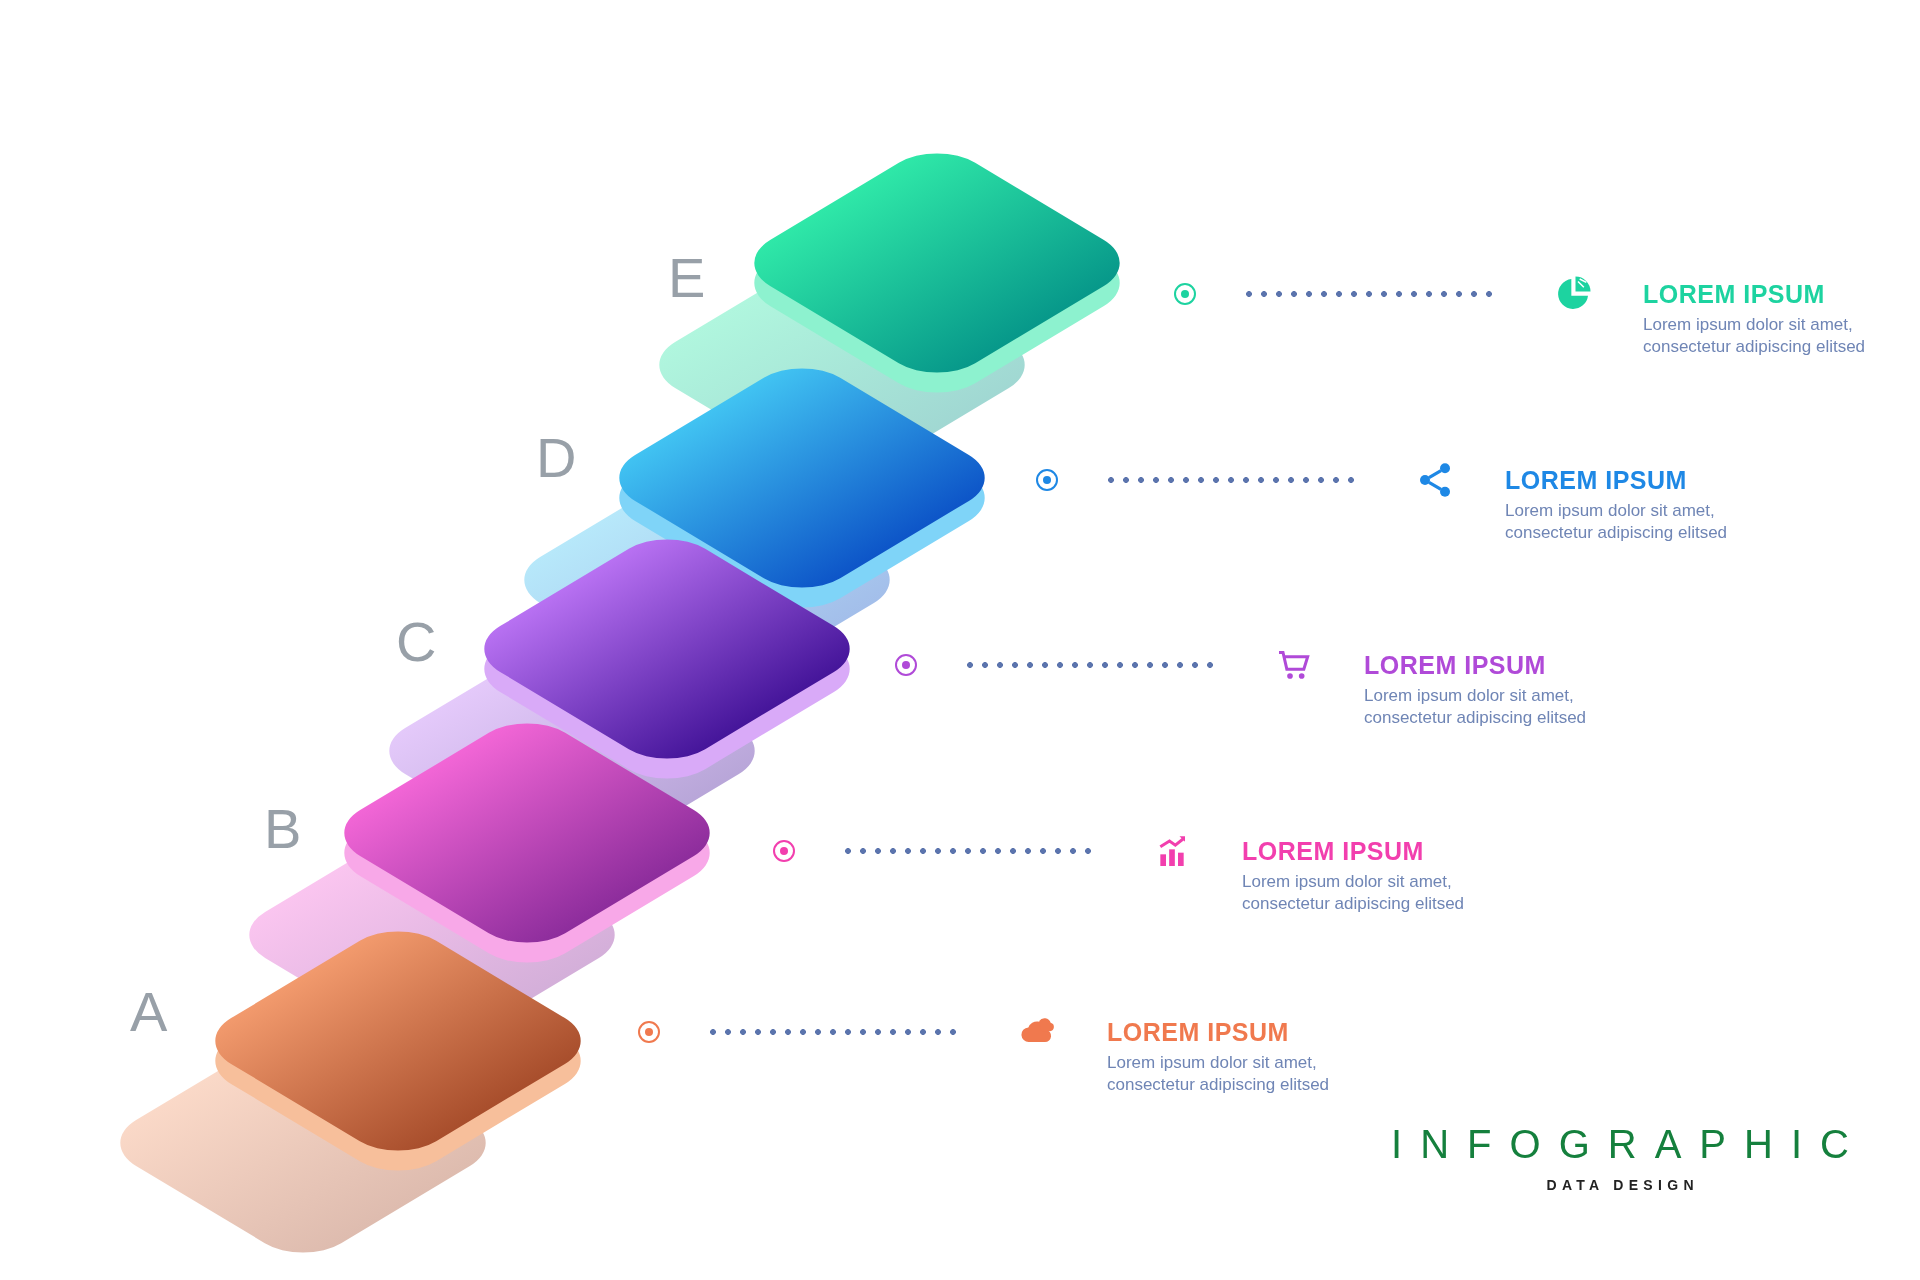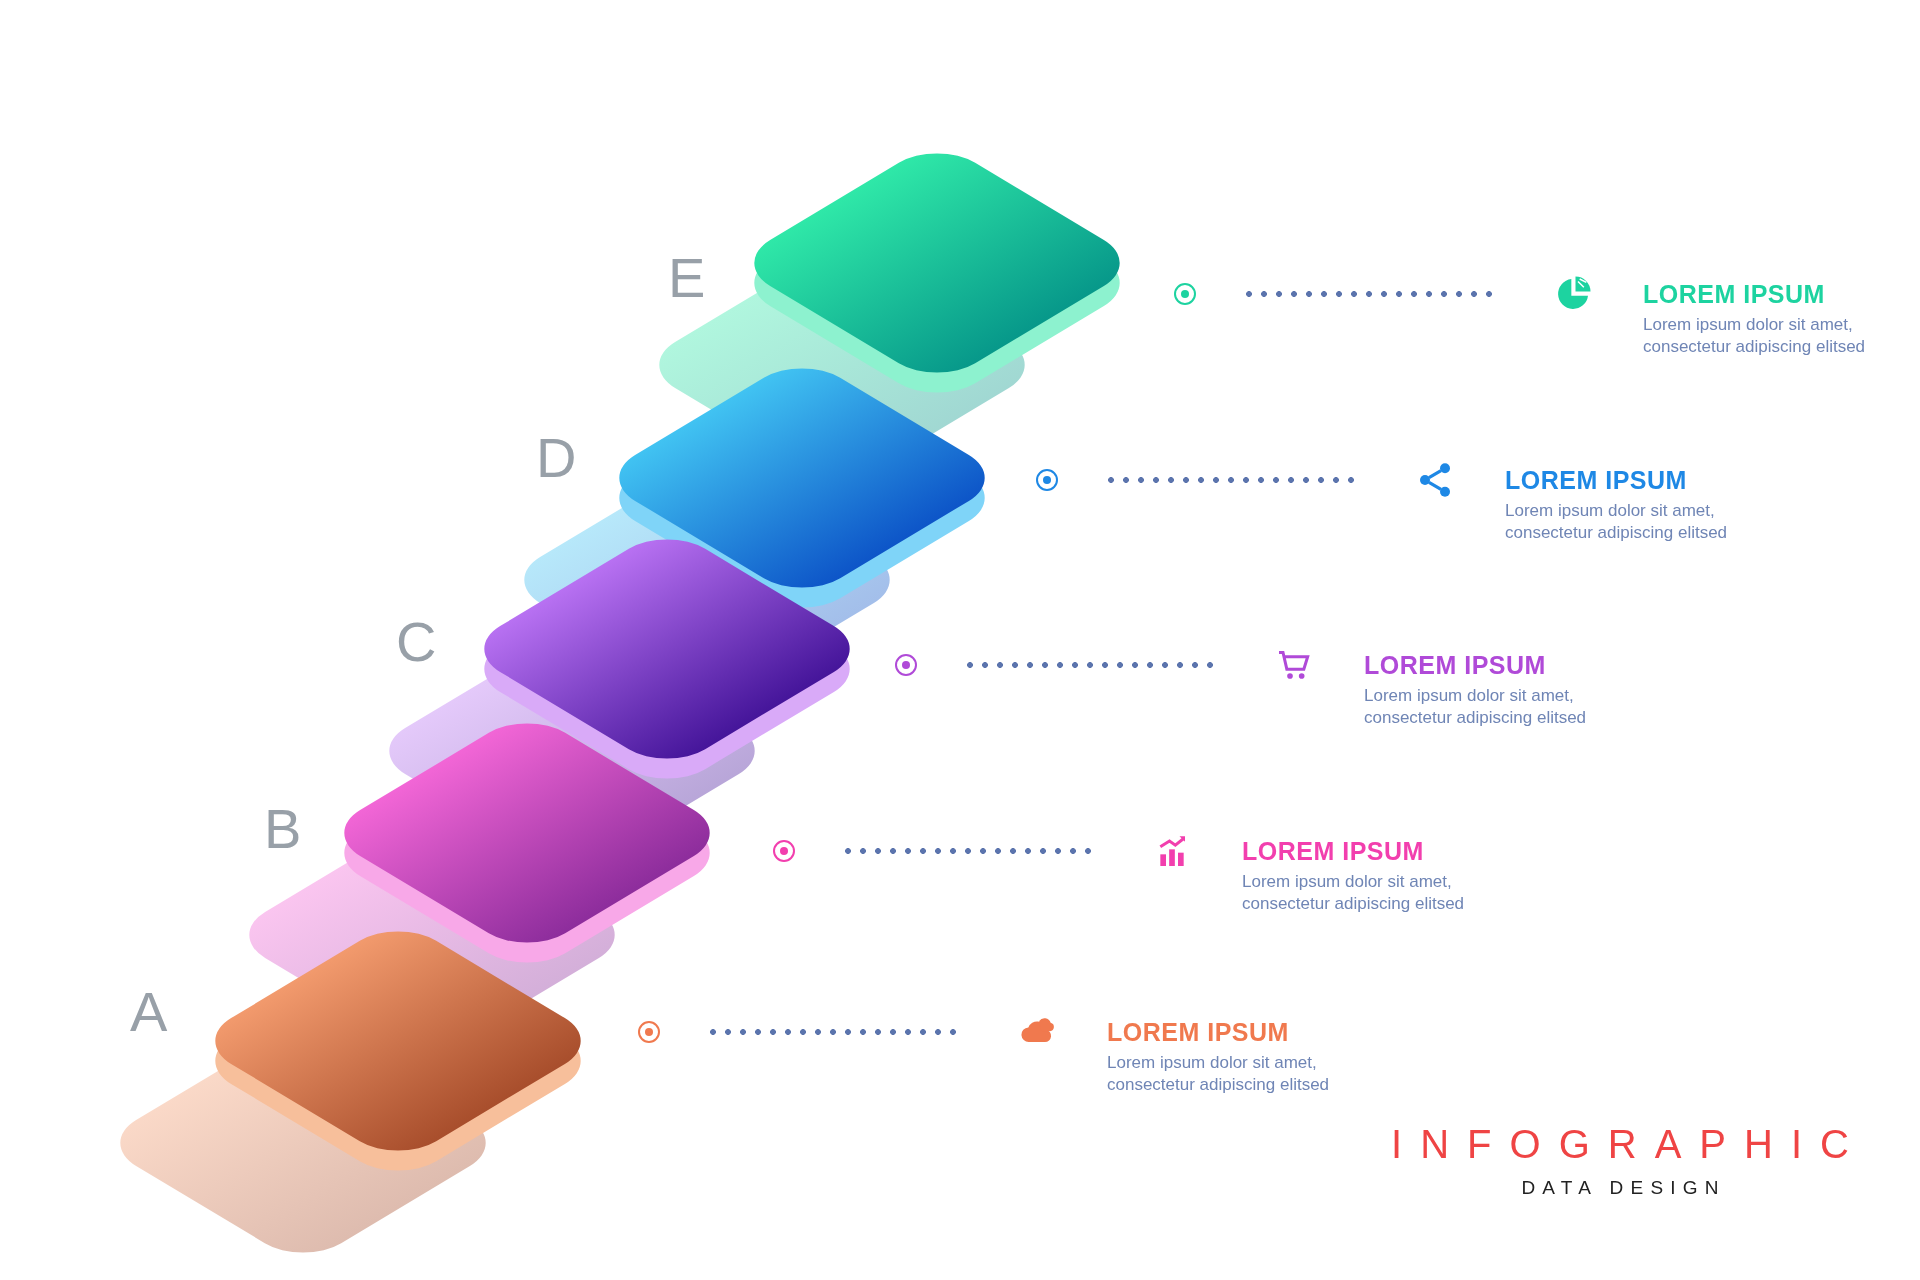--- a/index.html
+++ b/index.html
@@ -114,28 +114,28 @@
     position:absolute;
     left:1400px;top:1122px;
     width:440px;
     display:flex;flex-direction:column;align-items:center;
     z-index:80;
   }
   .footer .big{
     font-size:40px;
     font-weight:500;
     letter-spacing:.45em;
-    color:#ef4444;
+    color:#15803d;
     white-space:nowrap;
     text-indent:.45em; 
   }
   .footer .small{
     margin-top:10px;
-    font-size:19px;
-    font-weight:normal;
+    font-size:14px;
+    font-weight:bold;
     letter-spacing:.38em;
     color:#222;
     white-space:nowrap;
     text-indent:.38em;
   }
 </style>
 </head>
 <body>
 
 <div class="tile tile-e">

